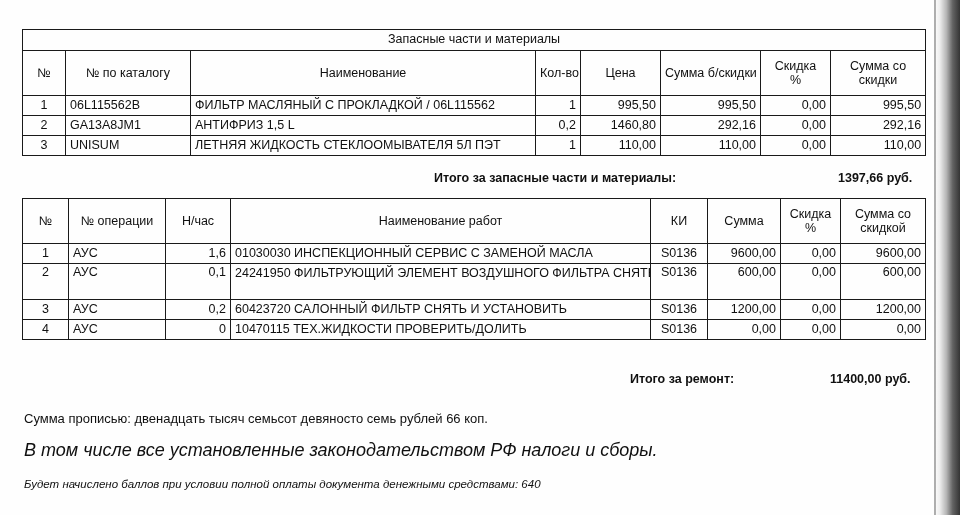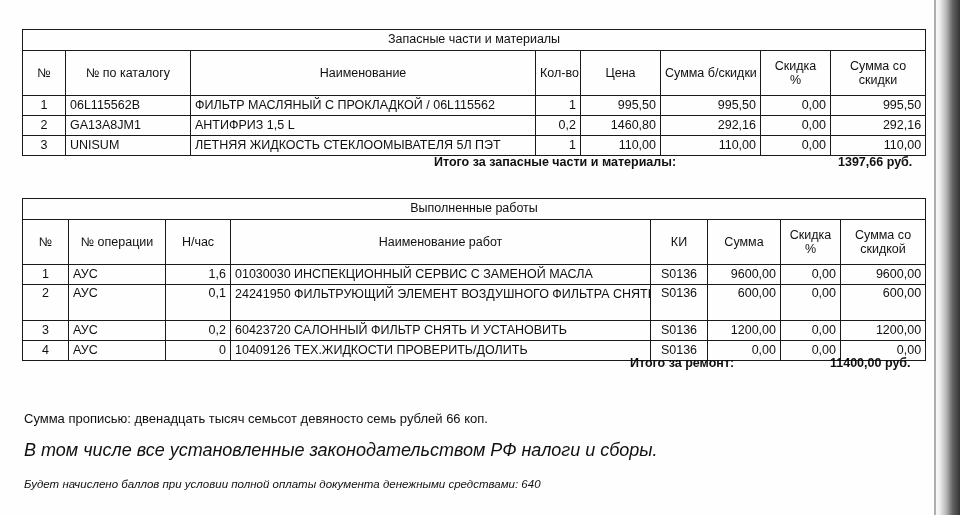--- a/index.html
+++ b/index.html
@@ -72,20 +72,21 @@
   .c  { text-align: center; }
   .l  { text-align: left; }
   .rt { text-align: right; }
   .wrap { white-space: normal; line-height: 1.18; }
 
   .totline {
     position: absolute;
     font-size: 12.5px;
     font-weight: bold;
     white-space: nowrap;
+    margin-top: 16px;
   }
   .totline .amt { font-weight: bold; }
 
   .foot {
     position: absolute;
     font-size: 13px;
     white-space: nowrap;
   }
   .foot.bold { font-weight: bold; font-size: 14.5px; }
   .foot.ital { font-style: italic; font-size: 18px; }
@@ -173,23 +174,20 @@
       <col style="width:46px">
       <col style="width:97px">
       <col style="width:65px">
       <col style="width:420px">
       <col style="width:57px">
       <col style="width:73px">
       <col style="width:60px">
       <col style="width:85px">
     </colgroup>
     <tbody>
-      <tr>
-        <td class="title-cell" colspan="8">Выполненные работы</td>
-      </tr>
       <tr class="hdr">
         <td>№</td>
         <td>№ операции</td>
         <td>Н/час</td>
         <td>Наименование работ</td>
         <td>КИ</td>
         <td>Сумма</td>
         <td>
           <span>Скидка</span><br>
           <span>%</span>
@@ -230,21 +228,21 @@
         <td class="c">S0136</td>
         <td class="rt">1200,00</td>
         <td class="rt">0,00</td>
         <td class="rt">1200,00</td>
       </tr>
 
       <tr class="r">
         <td class="c">4</td>
         <td class="l">АУС</td>
         <td class="rt">0</td>
-        <td class="l">10409126 ТЕХ.ЖИДКОСТИ ПРОВЕРИТЬ/ДОЛИТЬ</td>
+        <td class="l">10470115 ТЕХ.ЖИДКОСТИ ПРОВЕРИТЬ/ДОЛИТЬ</td>
         <td class="c">S0136</td>
         <td class="rt">0,00</td>
         <td class="rt">0,00</td>
         <td class="rt">0,00</td>
       </tr>
     </tbody>
   </table>
 
   <div class="totline" style="left:630px; top:356px;">
     <span>Итого за ремонт:</span>

